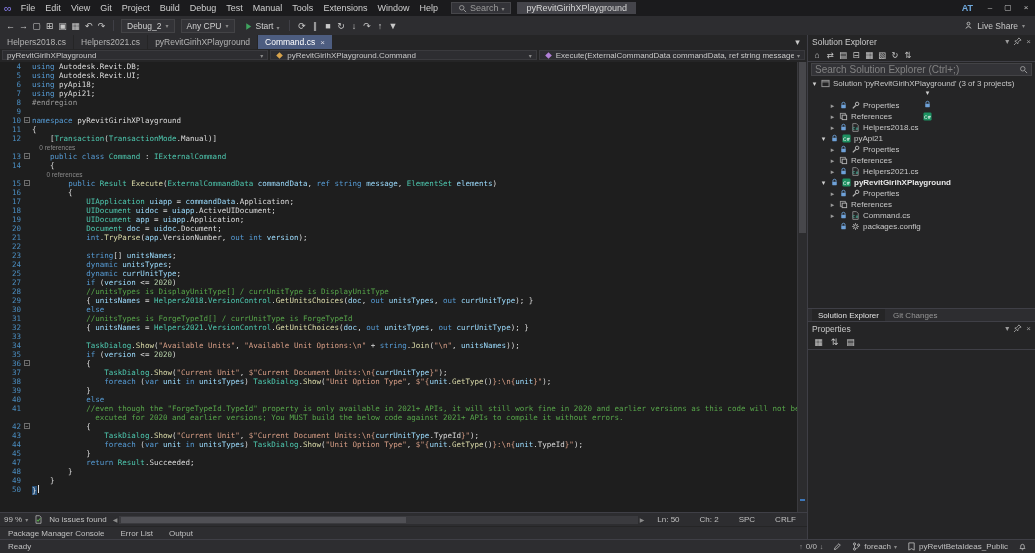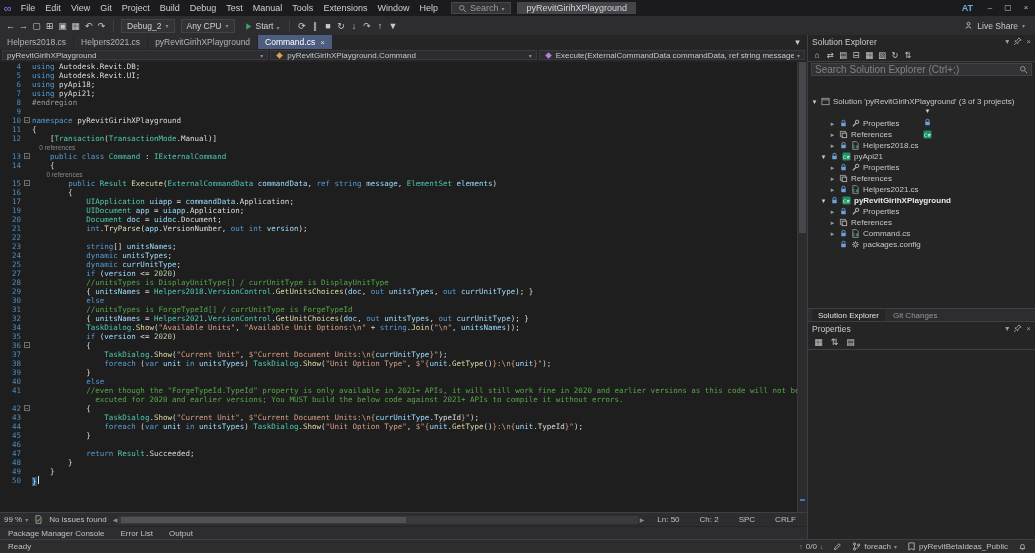--- a/index.html
+++ b/index.html
@@ -66,21 +66,21 @@
 .sidebar{width:228px;flex:none;display:flex;flex-direction:column;background:#252526;border-left:1px solid #3f3f46;font-size:8px;color:#c8c8c8}
 .panel-se{height:273px;flex:none;display:flex;flex-direction:column;min-height:0}
 .phead{height:13px;flex:none;display:flex;align-items:center;padding:0 4px;gap:4px;color:#ccc}
 .ptitle{font-size:8.5px}
 .phico{color:#9b9b9b;font-size:8px}
 .setools{height:14px;flex:none;display:flex;align-items:center;gap:1px;padding:0 3px;border-bottom:1px solid #3f3f46}
 .setools .tbico{font-size:8.5px;min-width:12px}
 .sesearch{height:13px;flex:none;margin:1px 3px;background:#333337;border:1px solid #434346;display:flex;align-items:center;padding:0 3px;gap:3px}
 .sesearch input{flex:1;min-width:0;background:transparent;border:none;outline:none;color:#c0c0c0;font-size:10px;font-family:"Liberation Sans",sans-serif}
 .sesearch input::placeholder{color:#828282}
-.tree{flex:1;overflow:hidden;padding-top:19px}
+.tree{flex:1;overflow:hidden;padding-top:1px}
 .trow{height:11px;display:flex;align-items:center;gap:3px;white-space:nowrap}
 .tarrow{width:7px;flex:none;text-align:center;color:#9b9b9b;font-size:7px}
 .tarrow.open{color:#d0d0d0}
 .tlabel{overflow:hidden}
 .tlabel.bold{font-weight:bold;color:#e8e8e8}
 .setabs{height:13px;flex:none;background:#2d2d30;display:flex;align-items:center;padding-left:4px;gap:2px;border-top:1px solid #3f3f46}
 .setab{padding:0 6px;color:#969696;line-height:13px}
 .setab.active{background:#252526;color:#e0e0e0}
 .panel-props{flex:1;min-height:0;display:flex;flex-direction:column;border-top:1px solid #3f3f46}
 .proptools{height:15px;flex:none;display:flex;align-items:center;gap:3px;padding:0 4px;border-bottom:1px solid #3f3f46}
@@ -313,20 +313,25 @@
               <span class="ln">16</span>
               <span class="fold"></span>
               <span class="ct"><span class="tk-p">        {</span></span>
             </div>
             <div class="row">
               <span class="ln">17</span>
               <span class="fold"></span>
               <span class="ct"><span class="tk-p">            </span><span class="tk-t">UIApplication</span><span class="tk-p"> </span><span class="tk-v">uiapp</span><span class="tk-p"> = </span><span class="tk-v">commandData</span><span class="tk-p">.Application;</span></span>
             </div>
             <div class="row">
+              <span class="ln">18</span>
+              <span class="fold"></span>
+              <span class="ct"><span class="tk-p">            </span><span class="tk-t">UIDocument</span><span class="tk-p"> </span><span class="tk-v">uidoc</span><span class="tk-p"> = </span><span class="tk-v">uiapp</span><span class="tk-p">.ActiveUIDocument;</span></span>
+            </div>
+            <div class="row">
               <span class="ln">19</span>
               <span class="fold"></span>
               <span class="ct"><span class="tk-p">            </span><span class="tk-t">UIDocument</span><span class="tk-p"> </span><span class="tk-v">app</span><span class="tk-p"> = </span><span class="tk-v">uiapp</span><span class="tk-p">.Application;</span></span>
             </div>
             <div class="row">
               <span class="ln">20</span>
               <span class="fold"></span>
               <span class="ct"><span class="tk-p">            </span><span class="tk-t">Document</span><span class="tk-p"> </span><span class="tk-v">doc</span><span class="tk-p"> = </span><span class="tk-v">uidoc</span><span class="tk-p">.Document;</span></span>
             </div>
             <div class="row">
@@ -376,20 +381,25 @@
             </div>
             <div class="row">
               <span class="ln">31</span>
               <span class="fold"></span>
               <span class="ct"><span class="tk-p">            </span><span class="tk-c">//unitsTypes is ForgeTypeId[] / currUnitType is ForgeTypeId</span></span>
             </div>
             <div class="row">
               <span class="ln">32</span>
               <span class="fold"></span>
               <span class="ct"><span class="tk-p">            { </span><span class="tk-v">unitsNames</span><span class="tk-p"> = </span><span class="tk-t">Helpers2021</span><span class="tk-p">.</span><span class="tk-t">VersionControl</span><span class="tk-p">.</span><span class="tk-m">GetUnitChoices</span><span class="tk-p">(</span><span class="tk-v">doc</span><span class="tk-p">, </span><span class="tk-k">out</span><span class="tk-p"> </span><span class="tk-v">unitsTypes</span><span class="tk-p">, </span><span class="tk-k">out</span><span class="tk-p"> </span><span class="tk-v">currUnitType</span><span class="tk-p">); }</span></span>
+            </div>
+            <div class="row">
+              <span class="ln">33</span>
+              <span class="fold"></span>
+              <span class="ct"></span>
             </div>
             <div class="row">
               <span class="ln">34</span>
               <span class="fold"></span>
               <span class="ct"><span class="tk-p">            </span><span class="tk-t">TaskDialog</span><span class="tk-p">.</span><span class="tk-m">Show</span><span class="tk-p">(</span><span class="tk-st">"Available Units"</span><span class="tk-p">, </span><span class="tk-st">"Available Unit Options:\n"</span><span class="tk-p"> + </span><span class="tk-k">string</span><span class="tk-p">.</span><span class="tk-m">Join</span><span class="tk-p">(</span><span class="tk-st">"\n"</span><span class="tk-p">, </span><span class="tk-v">unitsNames</span><span class="tk-p">));</span></span>
             </div>
             <div class="row">
               <span class="ln">35</span>
               <span class="fold"></span>
               <span class="ct"><span class="tk-p">            </span><span class="tk-k">if</span><span class="tk-p"> (</span><span class="tk-v">version</span><span class="tk-p"> &lt;= </span><span class="tk-nu">2020</span><span class="tk-p">)</span></span>
@@ -445,25 +455,20 @@
             </div>
             <div class="row">
               <span class="ln">44</span>
               <span class="fold"></span>
               <span class="ct"><span class="tk-p">                </span><span class="tk-k">foreach</span><span class="tk-p"> (</span><span class="tk-k">var</span><span class="tk-p"> </span><span class="tk-v">unit</span><span class="tk-p"> </span><span class="tk-k">in</span><span class="tk-p"> </span><span class="tk-v">unitsTypes</span><span class="tk-p">) </span><span class="tk-t">TaskDialog</span><span class="tk-p">.</span><span class="tk-m">Show</span><span class="tk-p">(</span><span class="tk-st">"Unit Option Type"</span><span class="tk-p">, </span><span class="tk-st">$"{</span><span class="tk-v">unit</span><span class="tk-p">.</span><span class="tk-m">GetType</span><span class="tk-p">()</span><span class="tk-st">}:\n{</span><span class="tk-v">unit</span><span class="tk-p">.TypeId</span><span class="tk-st">}"</span><span class="tk-p">);</span></span>
             </div>
             <div class="row">
               <span class="ln">45</span>
               <span class="fold"></span>
               <span class="ct"><span class="tk-p">            }</span></span>
-            </div>
-            <div class="row">
-              <span class="ln">46</span>
-              <span class="fold"></span>
-              <span class="ct"></span>
             </div>
             <div class="row">
               <span class="ln">47</span>
               <span class="fold"></span>
               <span class="ct"><span class="tk-p">            </span><span class="tk-k">return</span><span class="tk-p"> </span><span class="tk-t">Result</span><span class="tk-p">.Succeeded;</span></span>
             </div>
             <div class="row">
               <span class="ln">48</span>
               <span class="fold"></span>
               <span class="ct"><span class="tk-p">        }</span></span>

